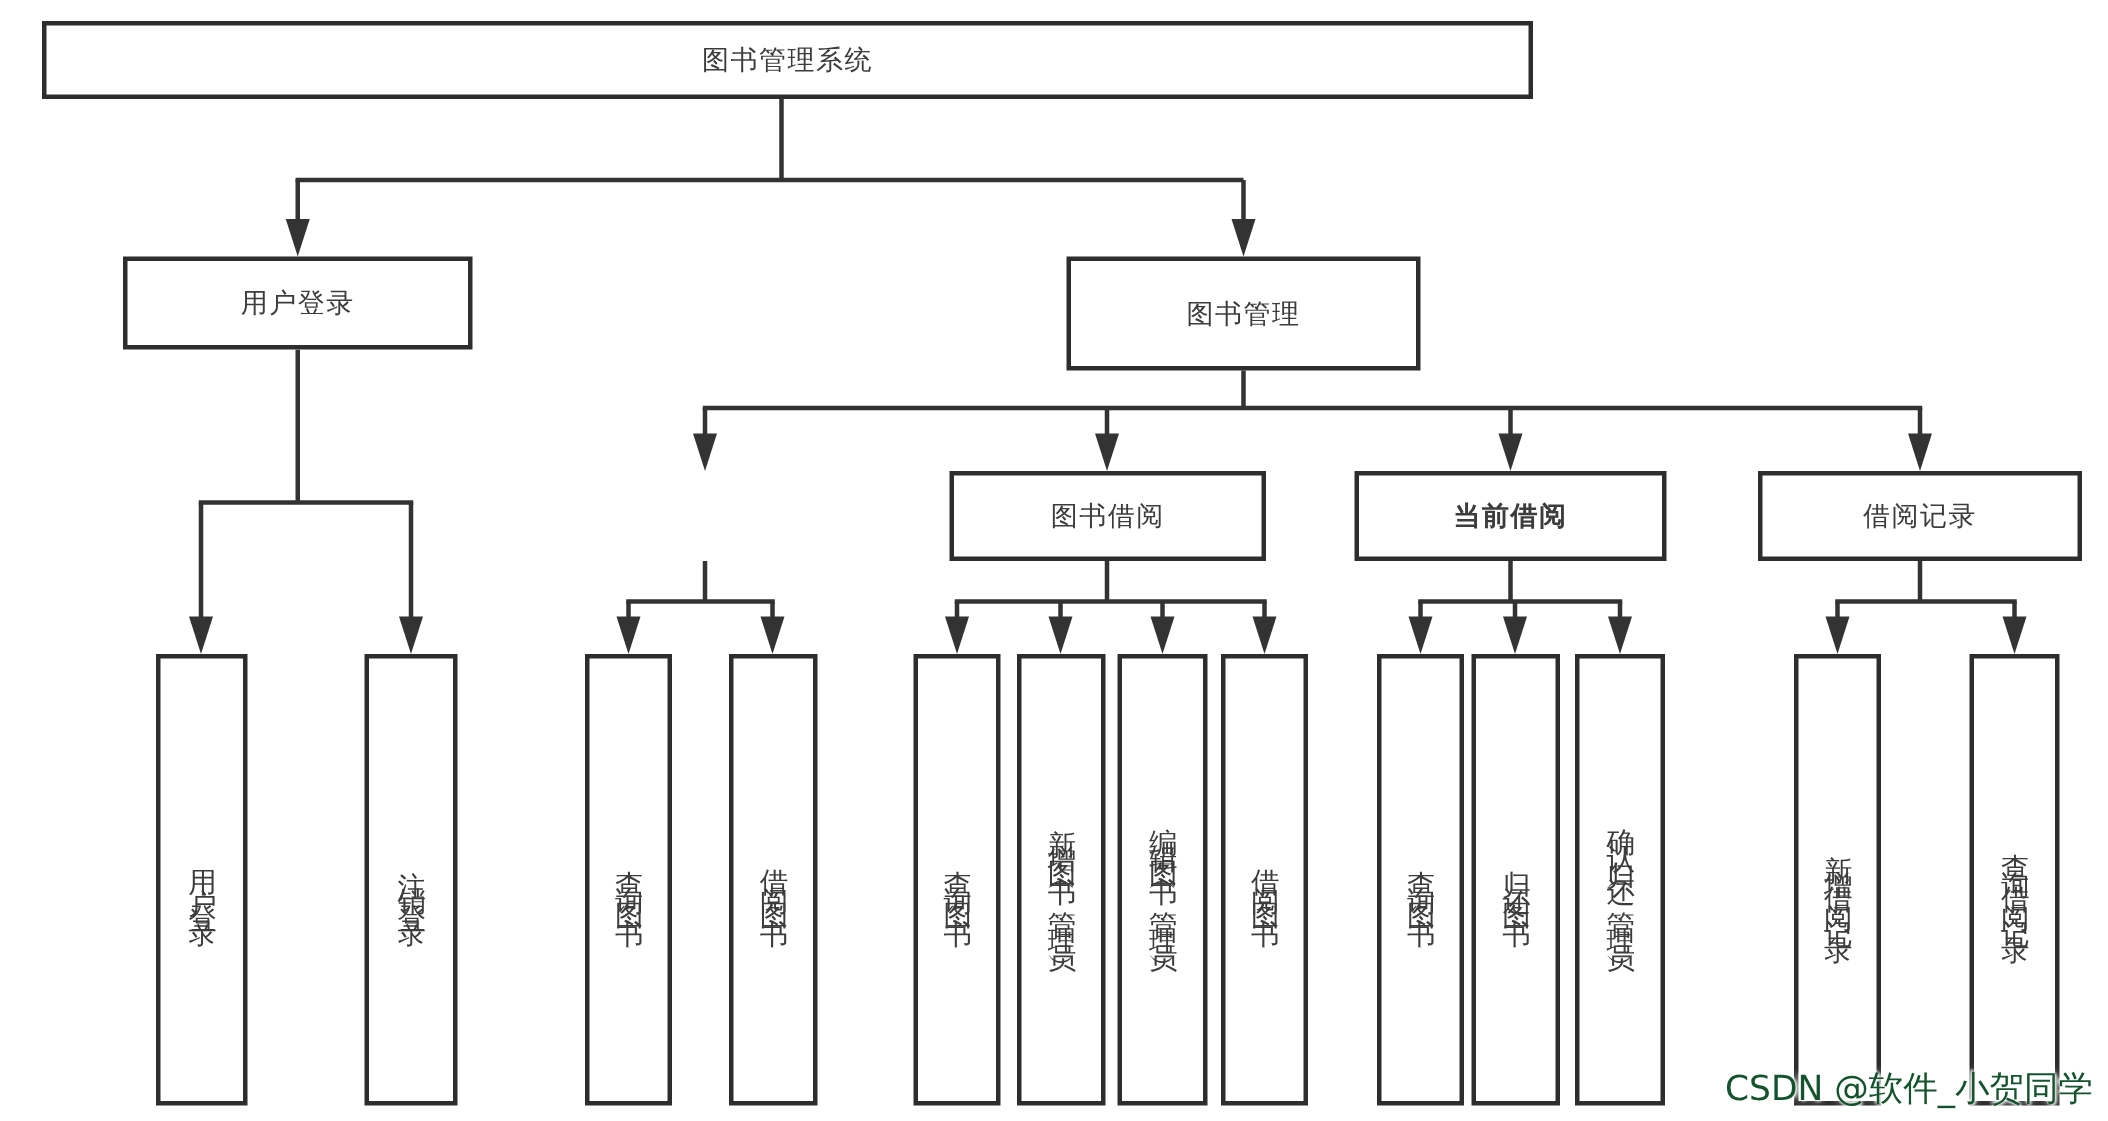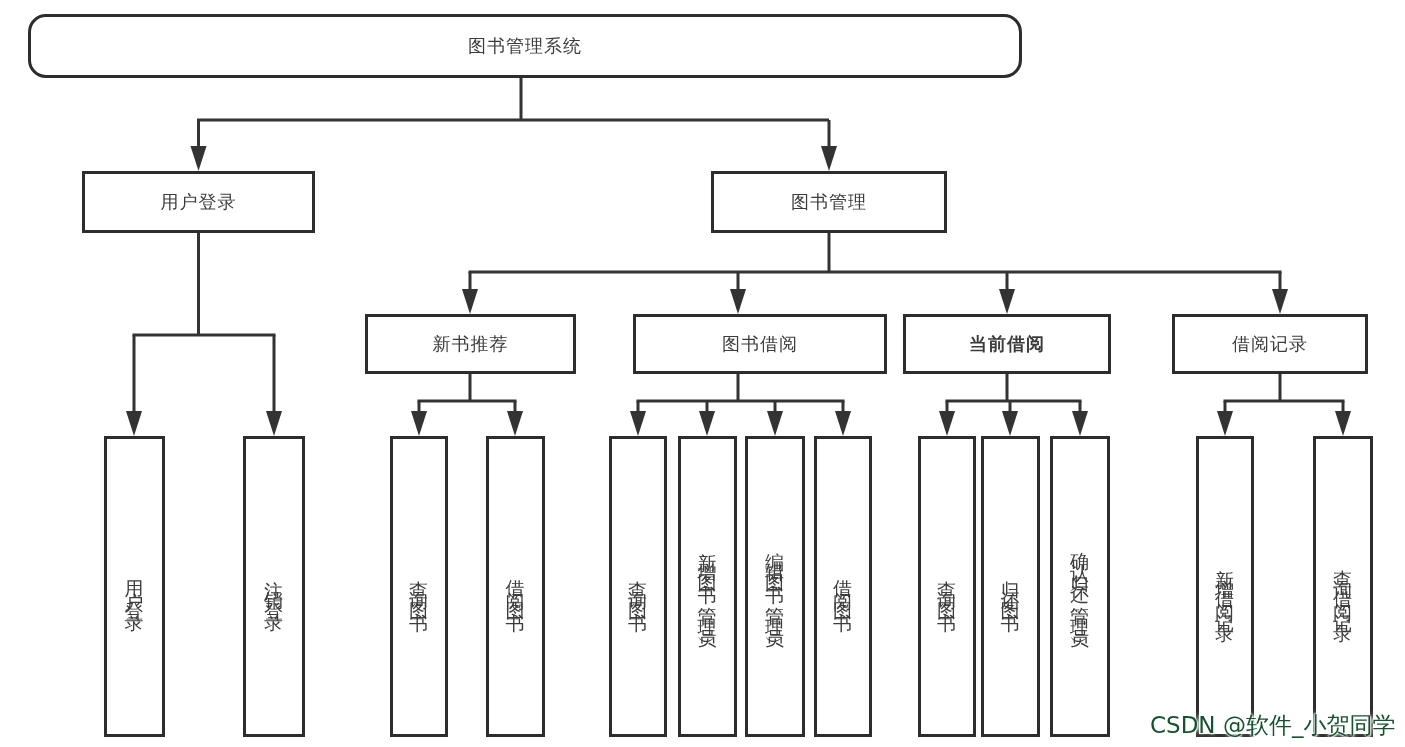--- a/index.html
+++ b/index.html
@@ -120,41 +120,38 @@
       <polygon points="767,411 783,411 775,436"></polygon>
       <polygon points="835,411 851,411 843,436"></polygon>
       <polygon points="939,411 955,411 947,436"></polygon>
       <polygon points="1002,411 1018,411 1010,436"></polygon>
       <polygon points="1072,411 1088,411 1080,436"></polygon>
       <polygon points="1217,411 1233,411 1225,436"></polygon>
       <polygon points="1335,411 1351,411 1343,436"></polygon>
     </g>
   </svg>
 
-  <div class="node root-node" style="left:28px; top:14px; width:994px; height:64px;border-radius:18px;">
+  <div class="node root-node" style="left:28px; top:14px; width:994px; height:52px;">
     <span class="hlabel">图书管理系统</span>
   </div>
 
   <div class="node" style="left:82px; top:171px; width:233px; height:62px;">
     <span class="hlabel">用户登录</span>
   </div>
-  <div class="node" style="left:711px; top:171px; width:236px; height:62px;">
+  <div class="node" style="left:711px; top:171px; width:236px; height:76px;">
     <span class="hlabel">图书管理</span>
   </div>
 
-  <div class="node" style="left:365px; top:314px; width:211px; height:60px;">
-    <span class="hlabel">新书推荐</span>
-  </div>
-  <div class="node" style="left:633px; top:314px; width:254px; height:60px;">
+  <div class="node" style="left:633px; top:314px; width:211px; height:60px;">
     <span class="hlabel">图书借阅</span>
   </div>
   <div class="node" style="left:903px; top:314px; width:208px; height:60px;font-weight:bold;">
     <span class="hlabel">当前借阅</span>
   </div>
-  <div class="node" style="left:1172px; top:314px; width:196px; height:60px;">
+  <div class="node" style="left:1172px; top:314px; width:216px; height:60px;">
     <span class="hlabel">借阅记录</span>
   </div>
 
   <div class="node leaf" style="left:104px; top:436px; width:61px; height:301px;">
     <span class="vlabel">用户登录</span>
   </div>
   <div class="node leaf" style="left:243px; top:436px; width:62px; height:301px;">
     <span class="vlabel">注销登录</span>
   </div>
 

